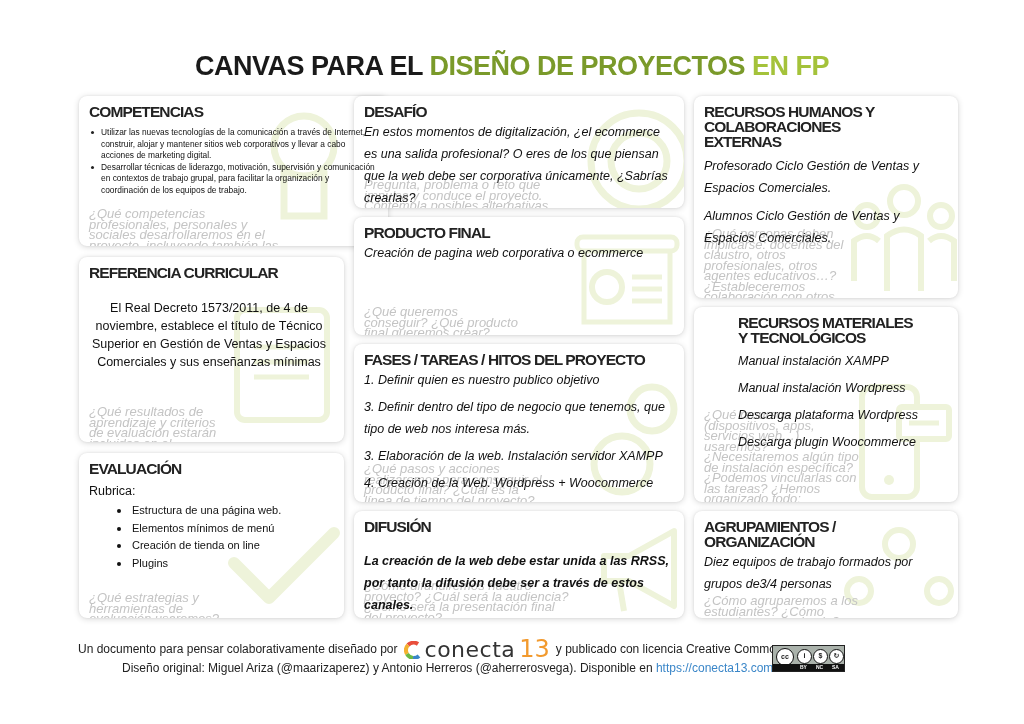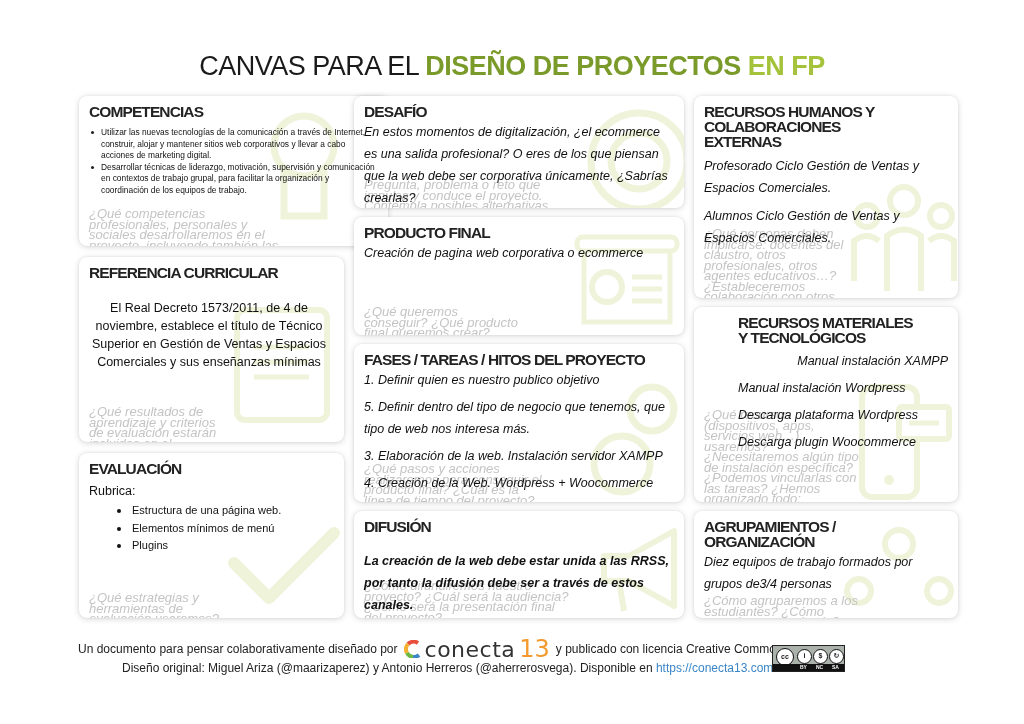--- a/index.html
+++ b/index.html
@@ -3,21 +3,21 @@
 <meta charset="utf-8">
 <style>
   * { box-sizing: border-box; margin: 0; padding: 0; }
   html, body { width: 1024px; height: 724px; background: #ffffff; overflow: hidden; }
   body { font-family: "Liberation Sans", "DejaVu Sans", sans-serif; color: #1a1a1a; position: relative; }
 
   .title {
     position: absolute; top: 50px; left: 0; width: 1024px; text-align: center;
     font-size: 27px; letter-spacing: -0.5px; line-height: 32px; white-space: nowrap;
   }
-  .title .t-plain { color: #1a1a1a; font-weight: 400; }
+  .title .t-plain { color: #1a1a1a; font-weight: 700; }
   .title .t-bold { color: #7a9a2a; font-weight: 700; }
   .title .t-light { color: #a4c23a; font-weight: 700; }
 
   .card {
     position: absolute; background: #ffffff; border-radius: 8px;
     box-shadow: 0 1px 6px rgba(0,0,0,0.16), 0 0 2px rgba(0,0,0,0.08);
     padding: 8px 10px; overflow: hidden;
   }
   .card h2 {
     font-family: "Liberation Sans", sans-serif; font-weight: 700; font-size: 15.5px;
@@ -38,21 +38,21 @@
   ul.small li { font-size: 8.4px; line-height: 11.5px; padding-left: 12px; position: relative; }
   ul.small li::before { content: ""; position: absolute; left: 2px; top: 4px; width: 3px; height: 3px; background: #222; border-radius: 50%; }
 
   ul.rubric { list-style: none; margin-top: 2px; }
   ul.rubric li { font-size: 11px; line-height: 17.5px; padding-left: 43px; position: relative; }
   ul.rubric li::before { content: ""; position: absolute; left: 28px; top: 7px; width: 4px; height: 4px; background: #111; border-radius: 50%; }
 
   .footer { position: absolute; left: 78px; top: 640px; font-size: 12px; color: #222; line-height: 19px; }
   .footer .row { white-space: nowrap; display: flex; align-items: center; }
   .footer .link { color: #3a86c8; }
-  .logo { display: inline-flex; align-items: flex-start; margin: 0 6px 0 6px; height: 19px; }
+  .logo { display: inline-flex; align-items: center; margin: 0 6px 0 6px; height: 19px; }
   .logo .mark { width: 18px; height: 18px; position: relative; margin-right: 3px; }
   .logo .word { font-size: 22px; color: #333; letter-spacing: 0.5px; line-height: 19px; font-family: "DejaVu Sans", sans-serif; }
   .logo .num { font-size: 24px; color: #f29a2e; line-height: 19px; margin-left: 4px; font-family: "DejaVu Sans", sans-serif; }
 
   .cc { position: absolute; left: 772px; top: 645px; width: 73px; height: 27px; background: #aab2ab; border: 1px solid #222; }
   .cc .strip { position: absolute; left: 0; bottom: 0; width: 100%; height: 7px; background: #111; }
   .cc .circ { position: absolute; top: 3px; width: 15px; height: 15px; border-radius: 50%; background: #fff; border: 1.5px solid #111; font-size: 7px; font-weight: 700; text-align: center; line-height: 12px; }
   .cc .lbl { position: absolute; bottom: 0; font-size: 5px; color: #fff; font-weight: 700; line-height: 7px; }
 </style>
 </head>
@@ -89,20 +89,21 @@
 
 <div class="card" style="left:79px; top:453px; width:265px; height:165px;">
   <svg class="bg-icon" width="130" height="100" style="left:140px; top:65px;" viewBox="0 0 130 100">
     <path d="M15 45 L50 80 L115 15" fill="none" stroke="#eef3da" stroke-width="12" stroke-linecap="round" stroke-linejoin="round"></path>
   </svg>
   <h2>EVALUACIÓN</h2>
   <div class="content reg" style="margin-top:6px;">Rubrica:</div>
   <ul class="rubric content">
     <li>Estructura de una página web.</li>
     <li>Elementos mínimos de menú</li>
+    <li>Creación de tienda on line</li>
     <li>Plugins</li>
   </ul>
   <div class="hint" style="left:10px; top:140px; width:140px;">¿Qué estrategias y herramientas de evaluación usaremos?</div>
 </div>
 
 <div class="card" style="left:354px; top:96px; width:330px; height:112px;">
   <svg class="bg-icon" width="110" height="110" style="left:230px; top:10px;" viewBox="0 0 110 110">
     <circle cx="55" cy="55" r="48" fill="none" stroke="#eef3da" stroke-width="7"></circle>
     <circle cx="55" cy="55" r="28" fill="none" stroke="#eef3da" stroke-width="7"></circle>
   </svg>
@@ -126,21 +127,21 @@
 </div>
 
 <div class="card" style="left:354px; top:344px; width:330px; height:158px;">
   <svg class="bg-icon" width="110" height="130" style="left:228px; top:30px;" viewBox="0 0 110 130">
     <circle cx="70" cy="35" r="22" fill="none" stroke="#eef3da" stroke-width="7"></circle>
     <circle cx="40" cy="90" r="28" fill="none" stroke="#eef3da" stroke-width="7"></circle>
   </svg>
   <h2>FASES / TAREAS / HITOS DEL PROYECTO</h2>
   <div class="content" style="margin-top:2px;">
     <div class="it" style="margin-bottom:5px;">1. Definir quien es nuestro publico objetivo</div>
-    <div class="it" style="margin-bottom:5px;">5. Definir dentro del tipo de negocio que tenemos, que tipo de web nos interesa más.</div>
+    <div class="it" style="margin-bottom:5px;">3. Definir dentro del tipo de negocio que tenemos, que tipo de web nos interesa más.</div>
     <div class="it" style="margin-bottom:5px;">3. Elaboración de la web. Instalación servidor XAMPP</div>
     <div class="it">4. Creación de la Web. Wordpress + Woocommerce</div>
   </div>
   <div class="hint" style="left:10px; top:120px; width:180px;">¿Qué pasos y acciones realizaremos para conseguir el producto final? ¿Cuál es la línea de tiempo del proyecto?</div>
 </div>
 
 <div class="card" style="left:354px; top:511px; width:330px; height:107px;">
   <svg class="bg-icon" width="100" height="100" style="left:240px; top:10px;" viewBox="0 0 100 100">
     <path d="M10 35 L10 60 L35 60 L80 85 L80 10 L35 35 Z" fill="none" stroke="#eef3da" stroke-width="6" stroke-linejoin="round"></path>
     <path d="M25 60 L30 90" stroke="#eef3da" stroke-width="6"></path>
@@ -169,21 +170,21 @@
 
 <div class="card" style="left:694px; top:307px; width:264px; height:195px;padding-left:44px;">
   <svg class="bg-icon" width="100" height="120" style="left:160px; top:75px;" viewBox="0 0 100 120">
     <rect x="8" y="5" width="55" height="110" rx="10" fill="none" stroke="#eef3da" stroke-width="6"></rect>
     <circle cx="35" cy="98" r="5" fill="#eef3da"></circle>
     <rect x="45" y="25" width="50" height="32" rx="3" fill="#fff" stroke="#eef3da" stroke-width="6"></rect>
     <line x1="55" y1="41" x2="85" y2="41" stroke="#eef3da" stroke-width="5"></line>
   </svg>
   <h2 style="width:180px;">RECURSOS MATERIALES Y TECNOLÓGICOS</h2>
   <div class="content" style="margin-top:5px;">
-    <div class="it" style="margin-bottom:5px;text-align:right;">Manual instalación XAMPP</div>
+    <div class="it" style="margin-bottom:5px;">Manual instalación XAMPP</div>
     <div class="it" style="margin-bottom:5px;">Manual instalación Wordpress</div>
     <div class="it" style="margin-bottom:5px;">Descarga plataforma Wordpress</div>
     <div class="it">Descarga plugin Woocommerce</div>
   </div>
   <div class="hint" style="left:10px; top:103px; width:160px;">¿Qué recursos (dispositivos, apps, servicios web…) usaremos? ¿Necesitaremos algún tipo de instalación específica? ¿Podemos vincularlas con las tareas? ¿Hemos organizado todo: equipamiento, material, transportes, visitas, eventos?</div>
 </div>
 
 <div class="card" style="left:694px; top:511px; width:264px; height:107px;">
   <svg class="bg-icon" width="110" height="90" style="left:150px; top:15px;" viewBox="0 0 110 90">
     <circle cx="55" cy="18" r="14" fill="none" stroke="#eef3da" stroke-width="6"></circle>

